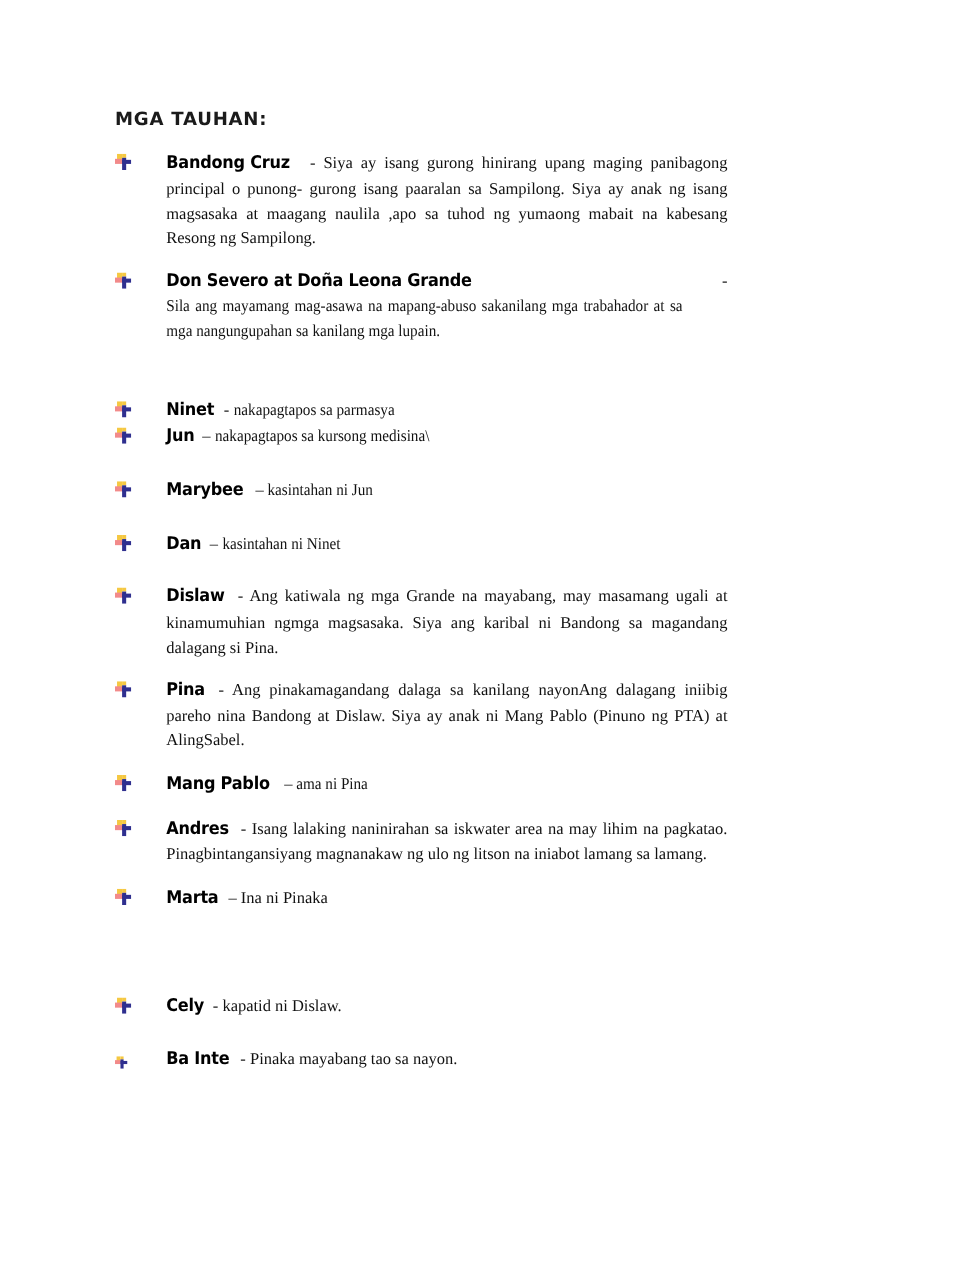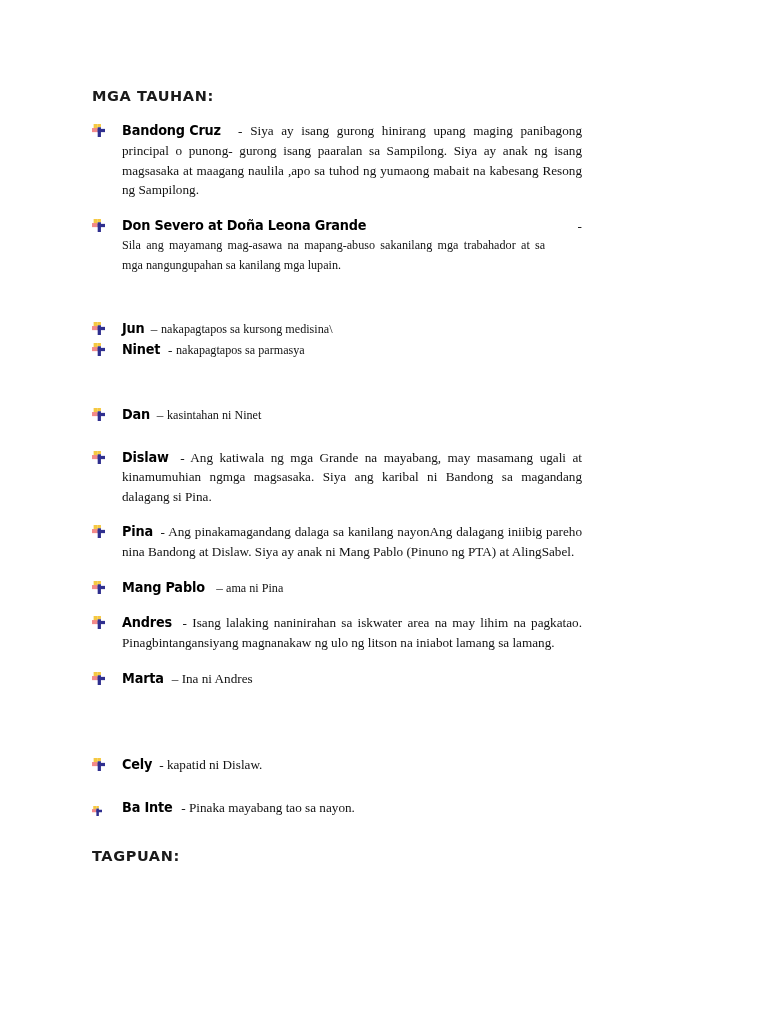--- a/index.html
+++ b/index.html
@@ -60,20 +60,21 @@
   }
   .bullet.small { width: 10px; height: 10px; top: 5px; }
 
   .entry-body {
     font-family: "Liberation Serif", serif;
     font-size: 13.2px;
     line-height: 1.48;
     color: #111111;
     text-align: justify;
     text-justify: inter-word;
+    margin-left: 11px;
   }
   .entry-body.nojust { text-align: left; }
 
   
   .name {
     font-family: "DejaVu Sans", sans-serif;
     font-weight: bold;
     font-size: 13.4px;
     color: #000000;
     letter-spacing: -0.2px;
@@ -152,41 +153,55 @@
     <span class="bullet">
       <svg viewBox="0 0 16 16" width="100%" height="100%" aria-hidden="true">
         <rect x="2" y="0" width="5" height="7" fill="#f5c842"></rect>
         <rect x="7" y="0" width="4" height="4" fill="#f5c842"></rect>
         <rect x="0" y="5" width="7" height="5" fill="#f28a8a"></rect>
         <rect x="7" y="4" width="4" height="12" fill="#2f2f8f"></rect>
         <rect x="7" y="6" width="9" height="4" fill="#2f2f8f"></rect>
       </svg>
     </span>
     <div class="entry-body nojust">
+      <span class="name big">Ninet</span><span>  - </span><span class="cond">nakapagtapos sa parmasya</span>
+    </div>
+  </div>
+
+  <div class="entry">
+    <span class="bullet">
+      <svg viewBox="0 0 16 16" width="100%" height="100%" aria-hidden="true">
+        <rect x="2" y="0" width="5" height="7" fill="#f5c842"></rect>
+        <rect x="7" y="0" width="4" height="4" fill="#f5c842"></rect>
+        <rect x="0" y="5" width="7" height="5" fill="#f28a8a"></rect>
+        <rect x="7" y="4" width="4" height="12" fill="#2f2f8f"></rect>
+        <rect x="7" y="6" width="9" height="4" fill="#2f2f8f"></rect>
+      </svg>
+    </span>
+    <div class="entry-body nojust">
       <span class="name big">Jun</span><span>  – </span><span class="cond">nakapagtapos sa kursong medisina\</span>
     </div>
   </div>
 
-  <div class="entry">
-    <span class="bullet">
-      <svg viewBox="0 0 16 16" width="100%" height="100%" aria-hidden="true">
-        <rect x="2" y="0" width="5" height="7" fill="#f5c842"></rect>
-        <rect x="7" y="0" width="4" height="4" fill="#f5c842"></rect>
-        <rect x="0" y="5" width="7" height="5" fill="#f28a8a"></rect>
-        <rect x="7" y="4" width="4" height="12" fill="#2f2f8f"></rect>
-        <rect x="7" y="6" width="9" height="4" fill="#2f2f8f"></rect>
-      </svg>
-    </span>
-    <div class="entry-body nojust">
-      <span class="name big">Ninet</span><span>  - </span><span class="cond">nakapagtapos sa parmasya</span>
-    </div>
-  </div>
-
-  <div class="spacer-lg"></div>
-
+  <div class="spacer-lg"></div>
+
+  <div class="entry">
+    <span class="bullet">
+      <svg viewBox="0 0 16 16" width="100%" height="100%" aria-hidden="true">
+        <rect x="2" y="0" width="5" height="7" fill="#f5c842"></rect>
+        <rect x="7" y="0" width="4" height="4" fill="#f5c842"></rect>
+        <rect x="0" y="5" width="7" height="5" fill="#f28a8a"></rect>
+        <rect x="7" y="4" width="4" height="12" fill="#2f2f8f"></rect>
+        <rect x="7" y="6" width="9" height="4" fill="#2f2f8f"></rect>
+      </svg>
+    </span>
+    <div class="entry-body nojust">
+      <span class="name big">Marybee</span><span> – </span><span class="cond">kasintahan ni Jun</span>
+    </div>
+  </div>
 
   <div class="spacer-lg"></div>
 
   <div class="entry">
     <span class="bullet">
       <svg viewBox="0 0 16 16" width="100%" height="100%" aria-hidden="true">
         <rect x="2" y="0" width="5" height="7" fill="#f5c842"></rect>
         <rect x="7" y="0" width="4" height="4" fill="#f5c842"></rect>
         <rect x="0" y="5" width="7" height="5" fill="#f28a8a"></rect>
         <rect x="7" y="4" width="4" height="12" fill="#2f2f8f"></rect>
@@ -272,21 +287,21 @@
     <span class="bullet">
       <svg viewBox="0 0 16 16" width="100%" height="100%" aria-hidden="true">
         <rect x="2" y="0" width="5" height="7" fill="#f5c842"></rect>
         <rect x="7" y="0" width="4" height="4" fill="#f5c842"></rect>
         <rect x="0" y="5" width="7" height="5" fill="#f28a8a"></rect>
         <rect x="7" y="4" width="4" height="12" fill="#2f2f8f"></rect>
         <rect x="7" y="6" width="9" height="4" fill="#2f2f8f"></rect>
       </svg>
     </span>
     <div class="entry-body nojust">
-      <span class="name big">Marta</span><span> – </span><span>Ina ni Andres</span>
+      <span class="name big">Marta</span><span> – </span><span>Ina ni Pinaka</span>
     </div>
   </div>
 
   <div class="spacer-lg"></div>
 
 
   <div class="spacer-lg"></div>
 
 
   <div class="spacer-lg"></div>
@@ -318,18 +333,17 @@
         <rect x="7" y="6" width="9" height="4" fill="#2f2f8f"></rect>
       </svg>
     </span>
     <div class="entry-body nojust">
       <span class="name big">Ba Inte</span><span> - </span><span>Pinaka mayabang tao sa nayon.</span>
     </div>
   </div>
 
   <div style="height:30px"></div>
 
-  <h2 class="section-heading">TAGPUAN:</h2>
 
   <div style="height:6px"></div>
 
 
 </div>
 
 </body></html>

